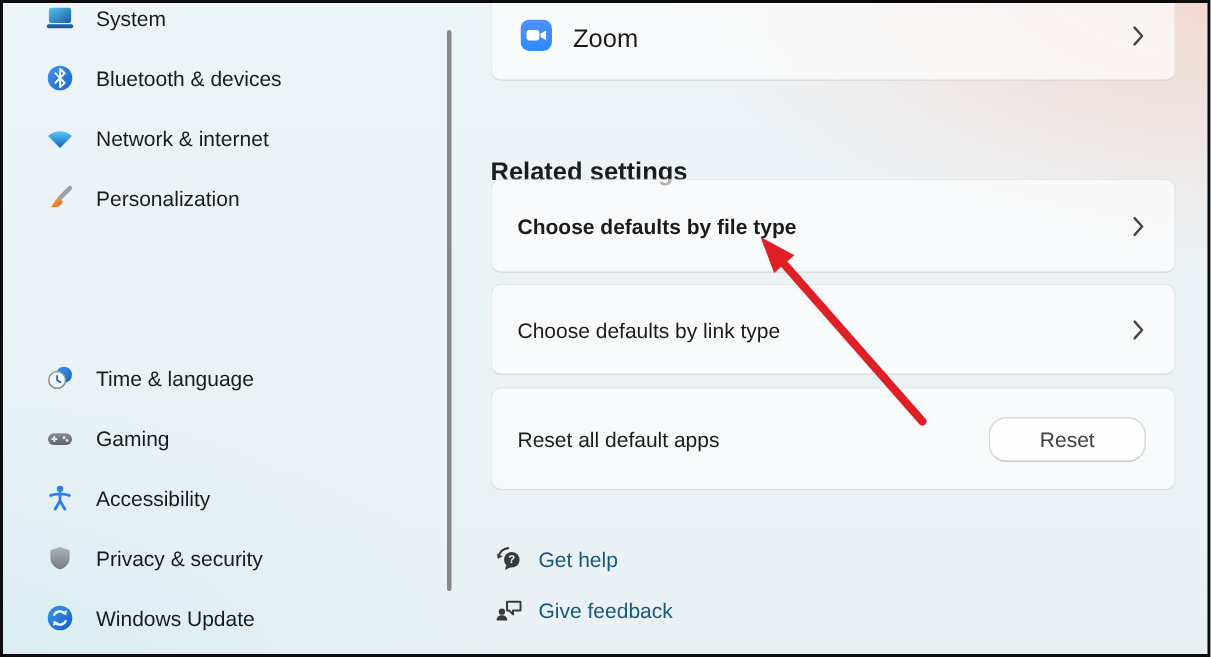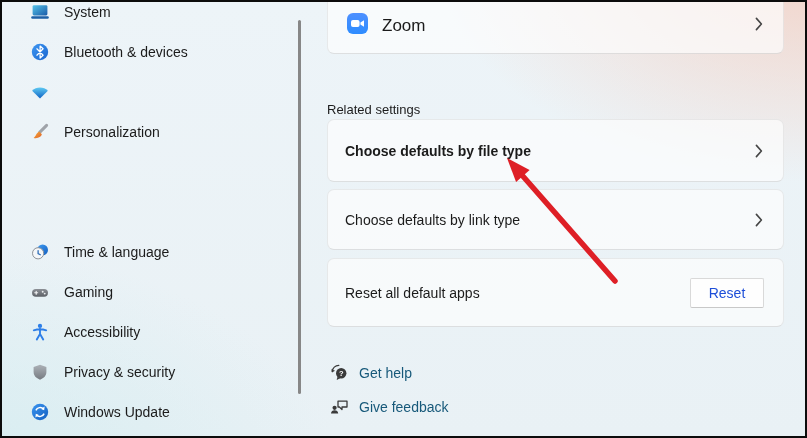--- a/index.html
+++ b/index.html
@@ -42,29 +42,29 @@
     border-bottom-color:rgba(0,0,0,0.11);
     border-radius:7px;
   }
   .flexrow{display:flex;align-items:center;padding:0 20px 0 17px;}
   .row-label{font-size:14px;flex:1;}
   .chev{flex:0 0 auto;display:flex;align-items:center;}
   .app-card{top:-30px;height:82px;}
   .app-icon{position:absolute;left:19px;top:40px;width:21px;height:21px;}
   .app-label{position:absolute;left:54px;top:43px;font-size:17px;}
   .app-chev{position:absolute;right:20px;top:44px;}
-  .section-header{position:absolute;left:325px;top:89px;font-size:13px;font-weight:400;color:#1c1c1c;}
+  .section-header{position:absolute;left:325px;top:89px;font-size:17px;font-weight:700;color:#1c1c1c;}
   .card1{top:117px;height:63px;font-weight:bold;}
   .card2{top:187px;height:61px;}
   .card3{top:256px;height:69px;}
   .reset-btn{
-    width:74px;height:30px;
+    width:105px;height:30px;
     background:#fefefe;
     border:1px solid #d9d9d9;border-bottom-color:#c8c8c8;
-    border-radius:2px;font-size:14px;color:#1d4ed8;
+    border-radius:12px;font-size:14px;color:#404040;
     font-family:inherit;cursor:pointer;
   }
   .footer-link{
     position:absolute;left:327px;display:flex;align-items:center;
     text-decoration:none;cursor:pointer;
   }
   .link-icon{width:21px;height:21px;margin-right:9px;display:flex;align-items:center;justify-content:center;}
   .link-label{font-size:14px;color:#17597a;}
   .arrow-overlay{position:absolute;left:0;top:0;width:807px;height:438px;pointer-events:none;}
 </style>
@@ -112,20 +112,21 @@
         <svg width="20" height="20" viewBox="0 0 20 20">
             <defs>
           <linearGradient id="g-wifi" x1="0" y1="0" x2="0" y2="1">
                 <stop offset="0" stop-color="#5ec9f2"></stop>
                 <stop offset="1" stop-color="#0f62c4"></stop>
               </linearGradient>
             </defs>
           <path d="M10 16.6 L2.1 8.7 A11.2 11.2 0 0 1 17.9 8.7 Z" fill="url(#g-wifi)"></path>
         </svg>
       </span>
+      <span class="nav-label">Network &amp; internet</span>
     </div>
 
     <div class="nav-item" style="top:112px">
       <span class="nav-icon">
         <svg width="20" height="20" viewBox="0 0 20 20">
             <defs>
           <linearGradient id="g-brush" x1="0" y1="0" x2="1" y2="1">
                 <stop offset="0" stop-color="#f6b03d"></stop>
                 <stop offset="1" stop-color="#df5f28"></stop>
               </linearGradient>

